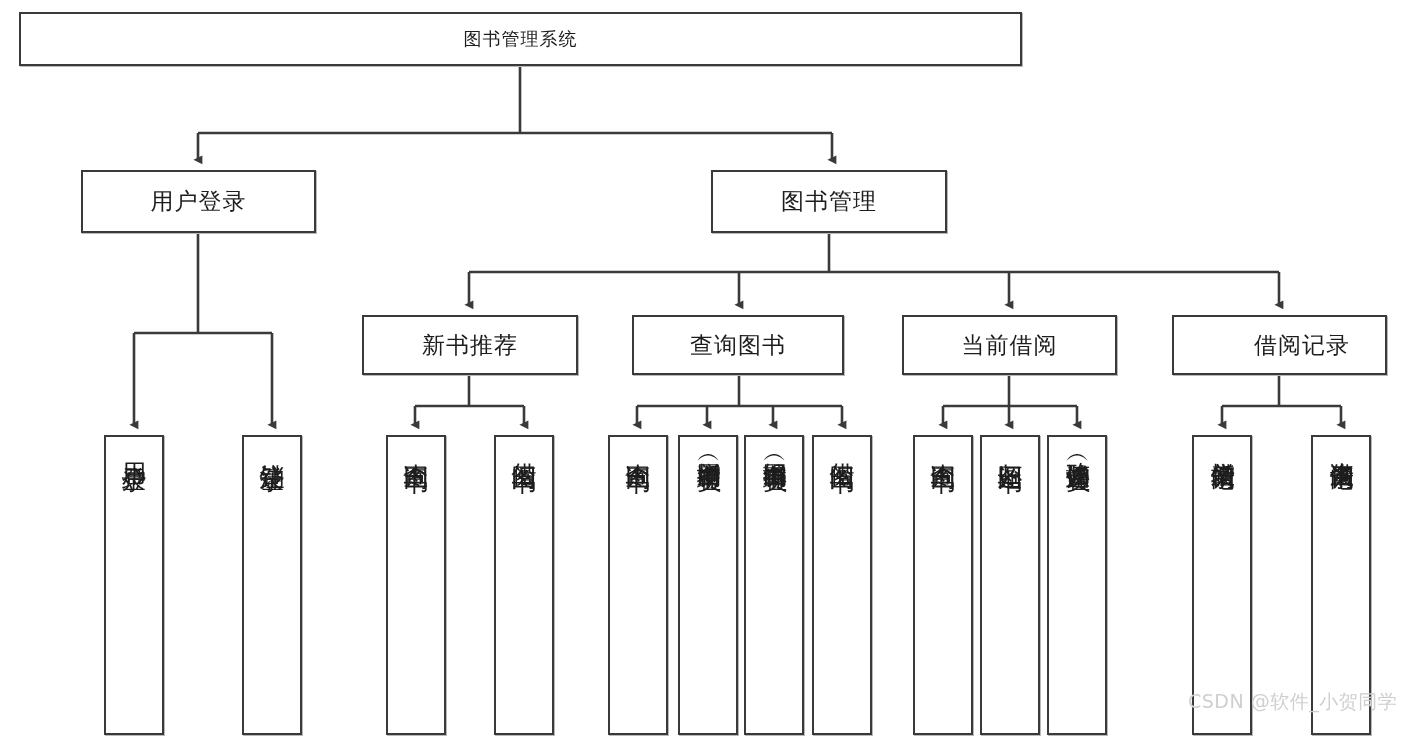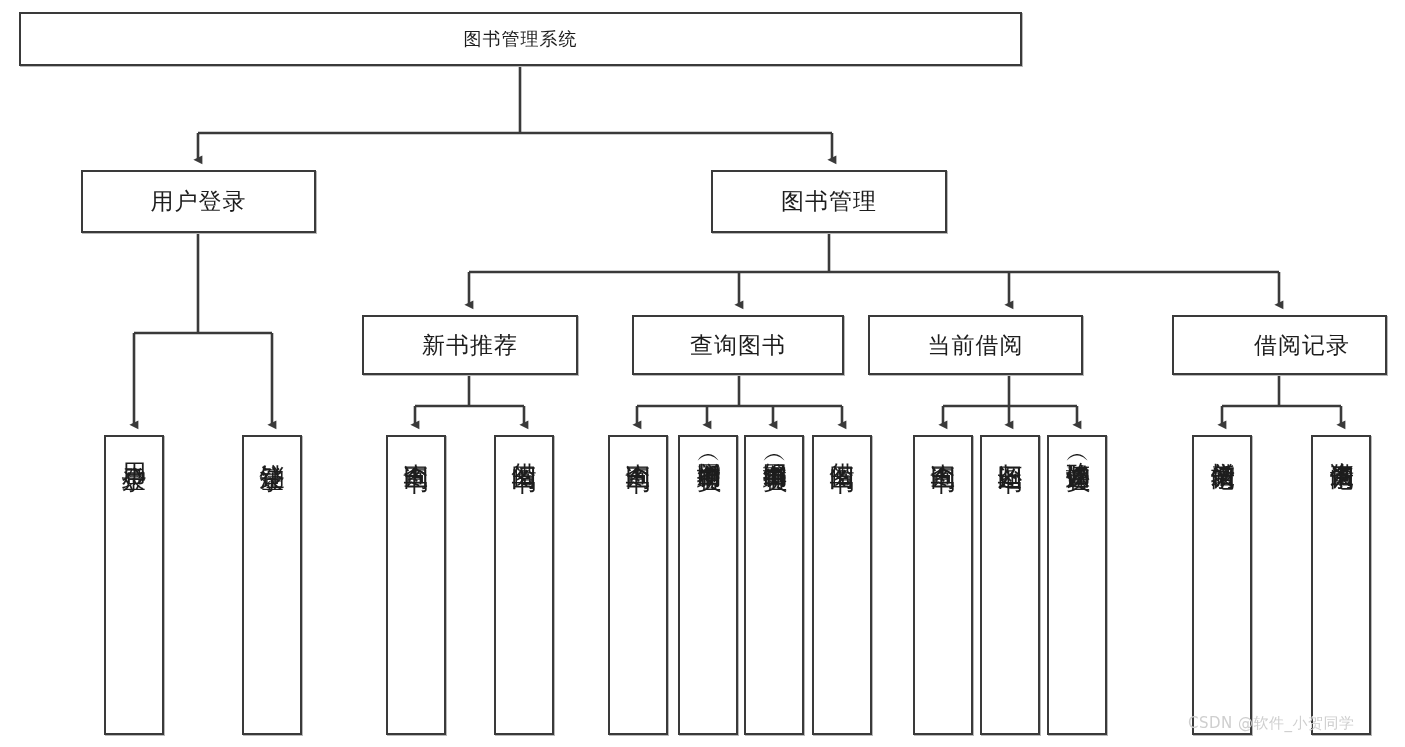--- a/index.html
+++ b/index.html
@@ -65,22 +65,22 @@
     letter-spacing: 2px;
     white-space: nowrap;
   }
   .node.vertical.tall-text .node-label {
     font-size: 24px;
     letter-spacing: 1px;
   }
   #watermark {
     position: absolute;
     left: 1188px;
-    top: 714px;
-    font-size: 15px;
+    top: 689px;
+    font-size: 19px;
     color: #cfcfcf;
     letter-spacing: 0.5px;
     white-space: nowrap;
     font-family: "DejaVu Sans", "Liberation Sans", sans-serif;
   }
 </style>
 </head>
 <body>
 
 <div id="diagram-root">
@@ -149,21 +149,21 @@
   </div>
 
   <div class="node horizontal" style="left:711px; top:170px; width:236px; height:63px;">
     <span class="node-label">图书管理</span>
   </div>
 
   <div class="node horizontal" style="left:632px; top:315px; width:212px; height:60px;">
     <span class="node-label">查询图书</span>
   </div>
 
-  <div class="node horizontal" style="left:868px; top:315px; width:215px; height:60px;">
+  <div class="node horizontal" style="left:902px; top:315px; width:215px; height:60px;">
     <span class="node-label">当前借阅</span>
   </div>
 
   <div class="node horizontal" style="left:1172px; top:315px; width:215px; height:60px;padding-left:45px;">
     <span class="node-label">借阅记录</span>
   </div>
 
   <div class="node vertical" style="left:104px; top:435px; width:60px; height:300px;">
     <span class="node-label">用户登录</span>
   </div>

